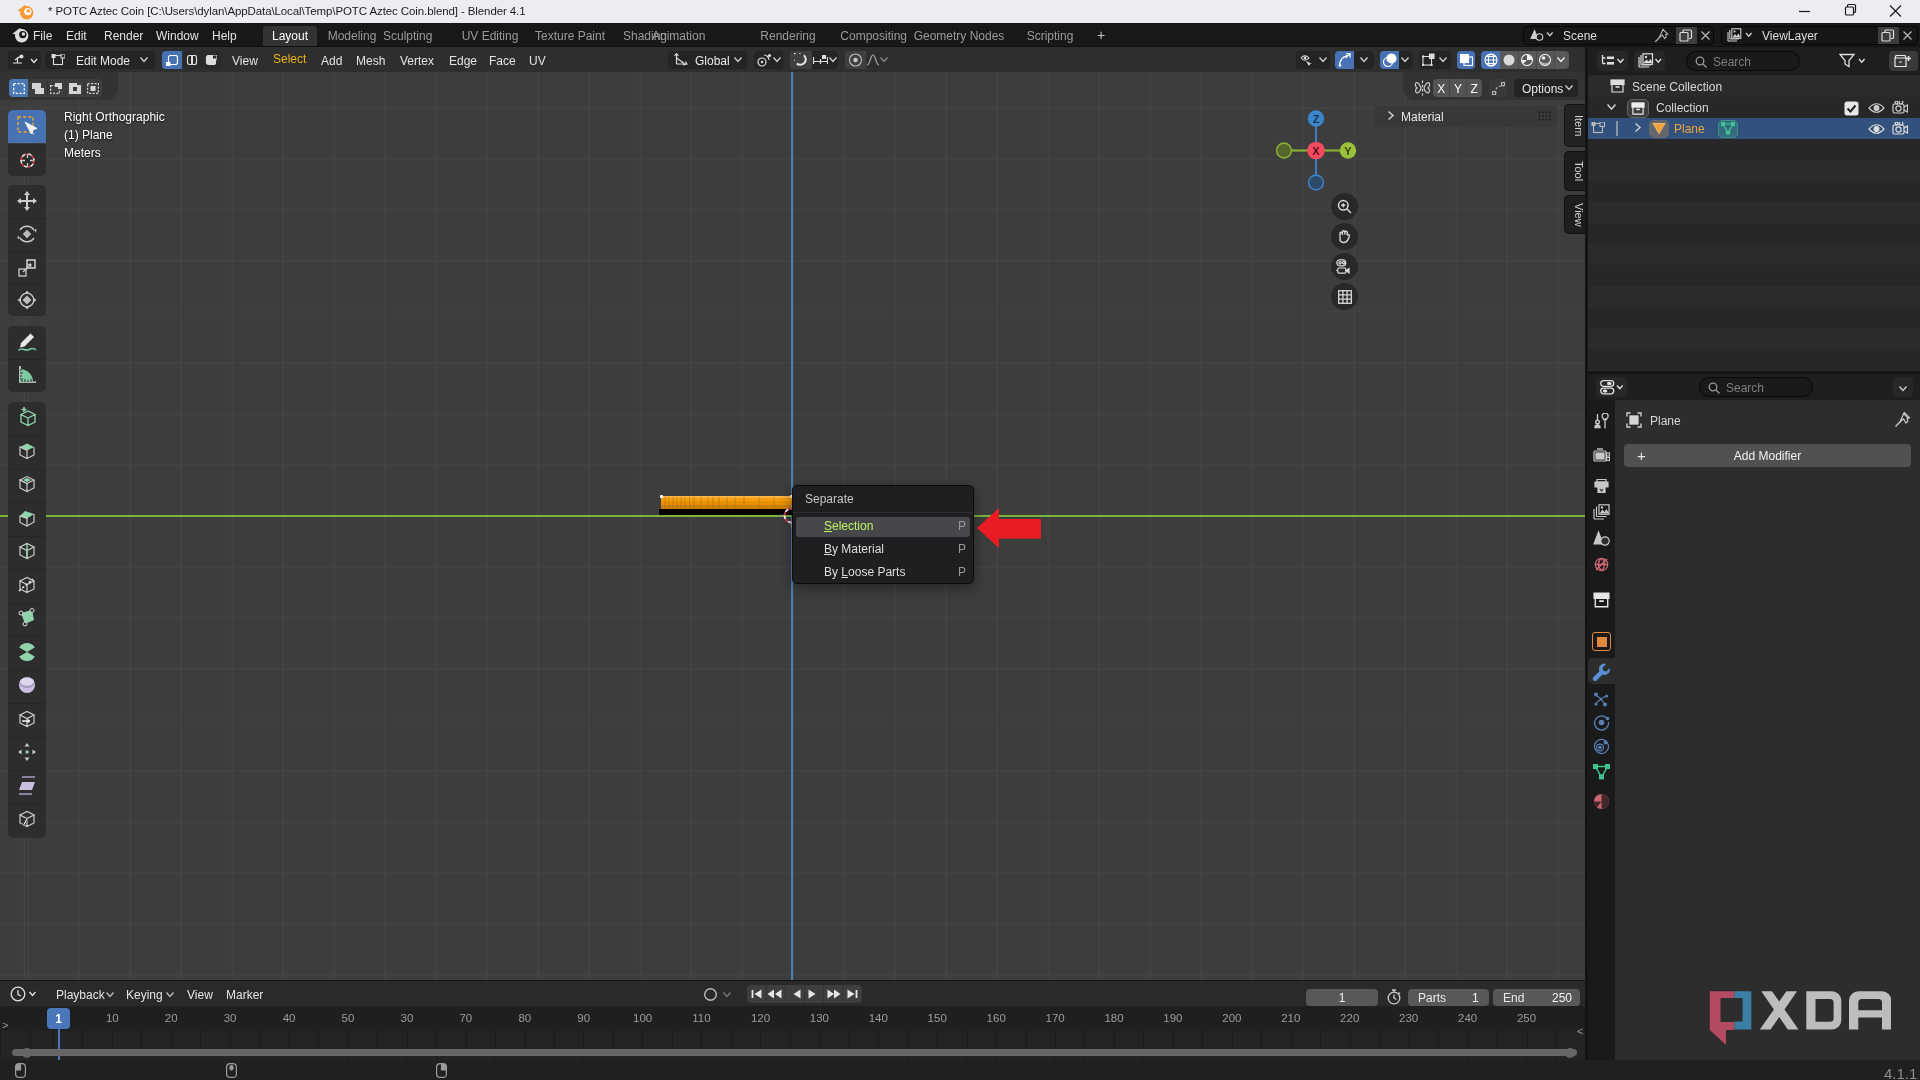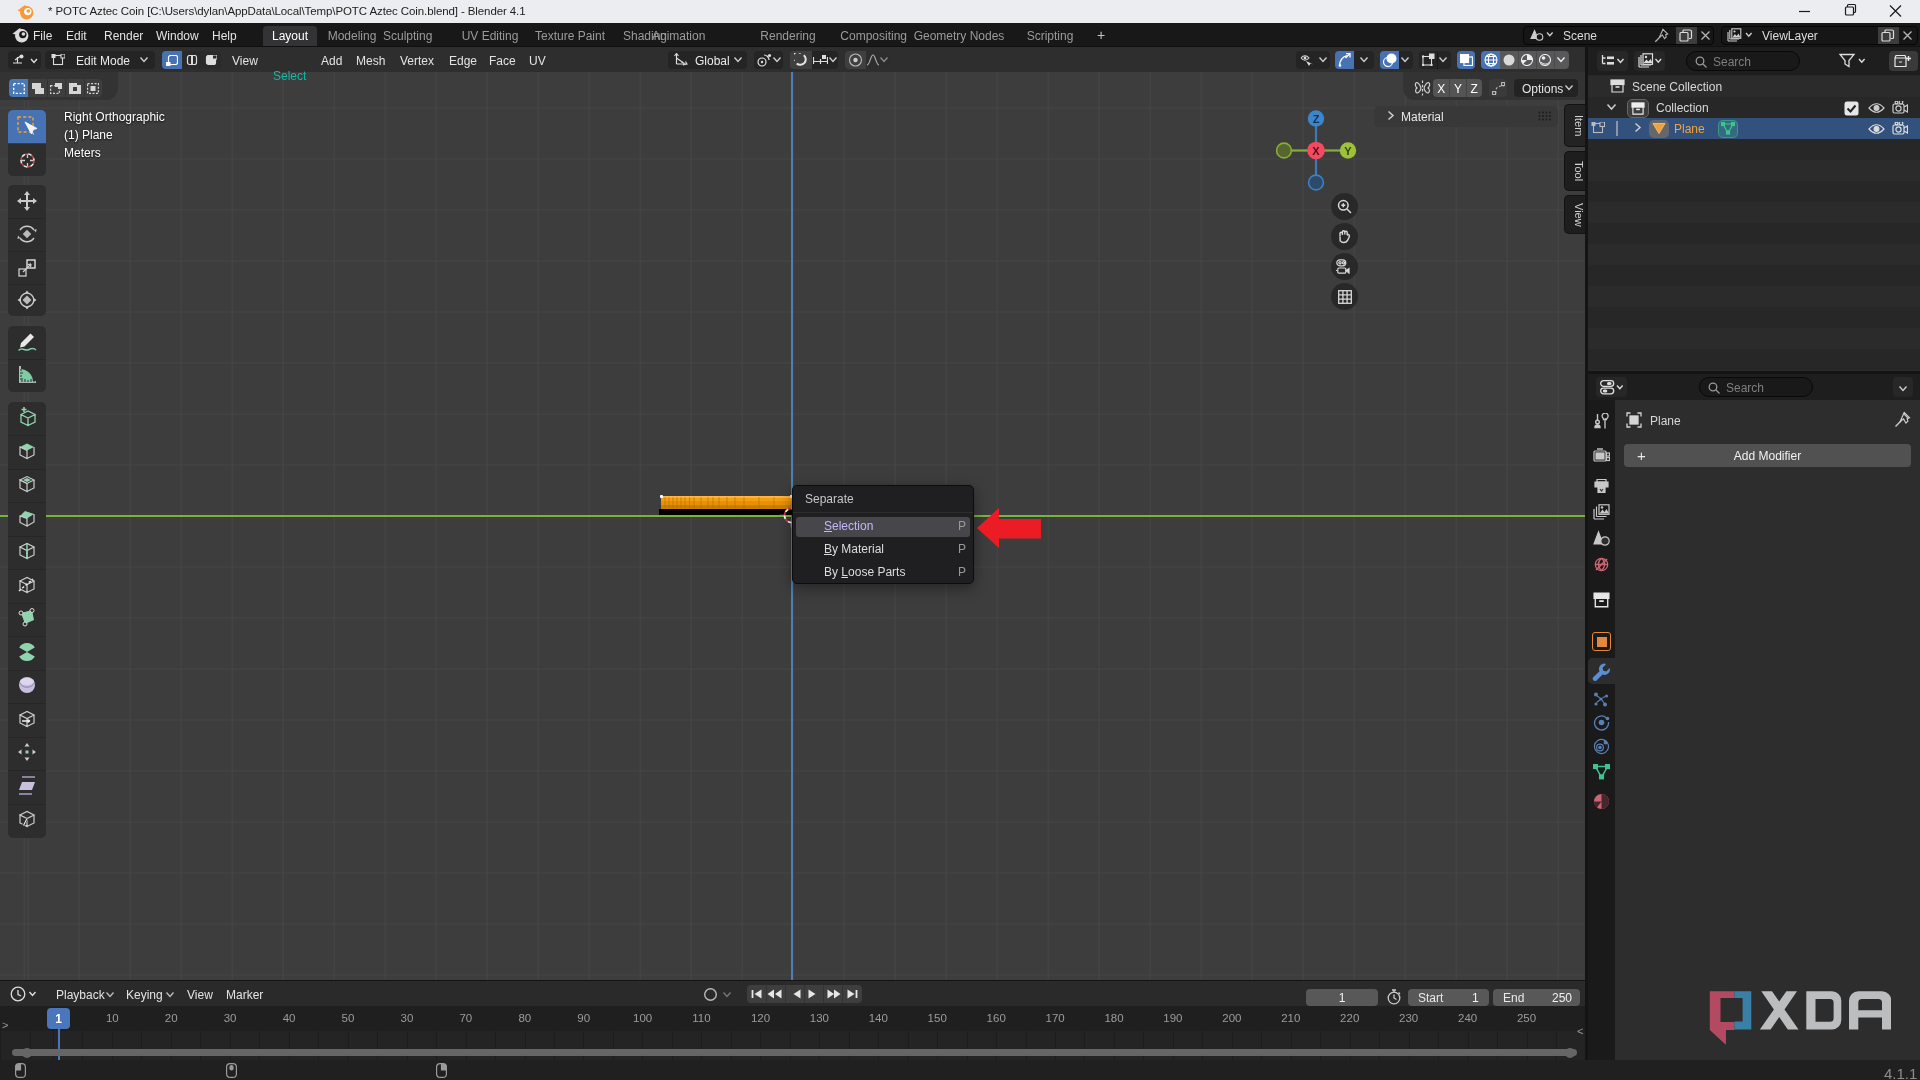--- a/index.html
+++ b/index.html
@@ -129,21 +129,21 @@
   <svg class="ic" style="left:185.5px;top:8px" width="12" height="11" viewBox="0 0 12 11" fill="none">
         <rect x="1.5" y="0.5" width="9" height="9" rx="2" stroke="#ddd" stroke-width="1.2"></rect>
         <rect x="5" y="1" width="2" height="8" fill="#ddd"></rect>
       </svg>
   <svg class="ic" style="left:205px;top:8px" width="12" height="11" viewBox="0 0 12 11" fill="none">
         <rect x="1.5" y="0.5" width="9" height="9" rx="2" stroke="#ddd" stroke-width="1.2" fill="#ddd"></rect>
         <rect x="7.5" y="0" width="4.5" height="4" fill="#2a2a2a" stroke="#ddd" stroke-width="1"></rect>
       </svg>
 
   <div class="a" style="left:232px;top:7px;color:#e3e3e3">View</div>
-  <div class="a" style="left:273px;top:22px;color:#14b8a6">Select</div>
+  <div class="a" style="left:273px;top:5px;color:#eab308">Select</div>
   <div class="a" style="left:321px;top:7px;color:#e3e3e3">Add</div>
   <div class="a" style="left:356px;top:7px;color:#e3e3e3">Mesh</div>
   <div class="a" style="left:400px;top:7px;color:#e3e3e3">Vertex</div>
   <div class="a" style="left:449px;top:7px;color:#e3e3e3">Edge</div>
   <div class="a" style="left:489px;top:7px;color:#e3e3e3">Face</div>
   <div class="a" style="left:529px;top:7px;color:#e3e3e3">UV</div>
 
   <div class="a" style="left:668px;top:4px;width:79px;height:18px;background:#242424;border-radius:4px"></div>
   <svg class="ic" style="left:673px;top:6px" width="17" height="14" viewBox="0 0 17 14" fill="none" stroke="#ddd" stroke-width="1.2">
     <path d="M3.5 1 V11 M3.5 11 H13 M3.5 5 l6.5 4.5"></path>
@@ -517,21 +517,21 @@
   <div class="a" style="left:1564px;top:104px;width:21px;height:40px;background:#1e1e1e;border:1px solid #121212;border-right:none;border-radius:5px 0 0 5px"></div>
   <div class="a" style="left:1564px;top:148px;width:21px;height:39px;background:#1e1e1e;border:1px solid #121212;border-right:none;border-radius:5px 0 0 5px"></div>
   <div class="a" style="left:1564px;top:60px;width:21px;height:38px;color:#d2d2d2;font-size:11px;writing-mode:vertical-rl;text-align:center">Item</div>
   <div class="a" style="left:1564px;top:106px;width:21px;height:37px;color:#d2d2d2;font-size:11px;writing-mode:vertical-rl;text-align:center">Tool</div>
   <div class="a" style="left:1564px;top:150px;width:21px;height:36px;color:#d2d2d2;font-size:11px;writing-mode:vertical-rl;text-align:center">View</div>
 
   <div class="a" style="left:792px;top:438px;width:182px;height:99px;background:#1f1f21;border:1px solid #0c0c0e;border-radius:5px;box-shadow:0 4px 14px rgba(0,0,0,.4)"></div>
   <div class="a" style="left:805px;top:445px;color:#c6c6c6">Separate</div>
   <div class="a" style="left:793px;top:465px;width:180px;height:1px;background:#2d2d2d"></div>
   <div class="a" style="left:796px;top:469.5px;width:174px;height:20px;background:#47474b;border-radius:3px"></div>
-  <div class="a" style="left:824px;top:472px;color:#c4b5fd"><span style="text-decoration:underline">S</span>election</div>
+  <div class="a" style="left:824px;top:472px;color:#bef264"><span style="text-decoration:underline">S</span>election</div>
   <div class="a" style="left:958px;top:472px;color:#989898">P</div>
   <div class="a" style="left:824px;top:495px;color:#dcdcdc"><span style="text-decoration:underline">B</span>y Material</div>
   <div class="a" style="left:958px;top:495px;color:#989898">P</div>
   <div class="a" style="left:824px;top:518px;color:#dcdcdc">By <span style="text-decoration:underline">L</span>oose Parts</div>
   <div class="a" style="left:958px;top:518px;color:#989898">P</div>
 
   <svg class="ic" style="left:976px;top:460px" width="66" height="41" viewBox="0 0 66 41">
    <polygon points="1,21 23,1 23,12 65,12 65,31.5 23,31.5 23,41" fill="#ec1c24"></polygon>
   </svg>
 </div>
@@ -803,21 +803,21 @@
     <path d="M80.5 4.5 l6.5 4.5 -6.5 4.5 Z M87 4.5 l6.5 4.5 -6.5 4.5 Z" transform="translate(0 0)"></path>
     <path d="M109.5 5 v8" stroke="#e6e6e6" stroke-width="1.8"></path>
         <path d="M100.5 4.5 v9 L107.5 9 Z"></path>
   </svg>
   <div class="a" style="left:1306px;top:8px;width:72px;height:17px;background:#585858;border-radius:4px;text-align:center;color:#f2f2f2;padding-top:2px">1</div>
   <svg class="ic" style="left:1386px;top:8px" width="16" height="16" viewBox="0 0 16 16" fill="none" stroke="#ccc" stroke-width="1.3">
     <circle cx="8" cy="9" r="5.8"></circle>
         <path d="M8 5.5 V9 L10.5 10.5 M6 1 h4 M8 1 v2.2 M12.5 3.5 l1.5 1.5"></path>
   </svg>
   <div class="a" style="left:1408px;top:8px;width:81px;height:17px;background:#585858;border-radius:4px"></div>
-  <div class="a" style="left:1418px;top:10px;color:#e9e9e9">Start</div>
+  <div class="a" style="left:1418px;top:10px;color:#e9e9e9">Parts</div>
   <div class="a" style="left:1472px;top:10px;color:#f2f2f2">1</div>
   <div class="a" style="left:1493px;top:8px;width:87px;height:17px;background:#585858;border-radius:4px"></div>
   <div class="a" style="left:1503px;top:10px;color:#e9e9e9">End</div>
   <div class="a" style="left:1552px;top:10px;color:#f2f2f2">250</div>
   </div>
   <div id="ruler" style="position:absolute;left:0;top:31px;width:1585px;height:14px;color:#9c9c9c;font-size:11.5px">
    <span class="a" style="left:112.3px;transform:translateX(-50%)">10</span>
    <span class="a" style="left:171.2px;transform:translateX(-50%)">20</span>
    <span class="a" style="left:230.1px;transform:translateX(-50%)">30</span>
    <span class="a" style="left:289.1px;transform:translateX(-50%)">40</span>

